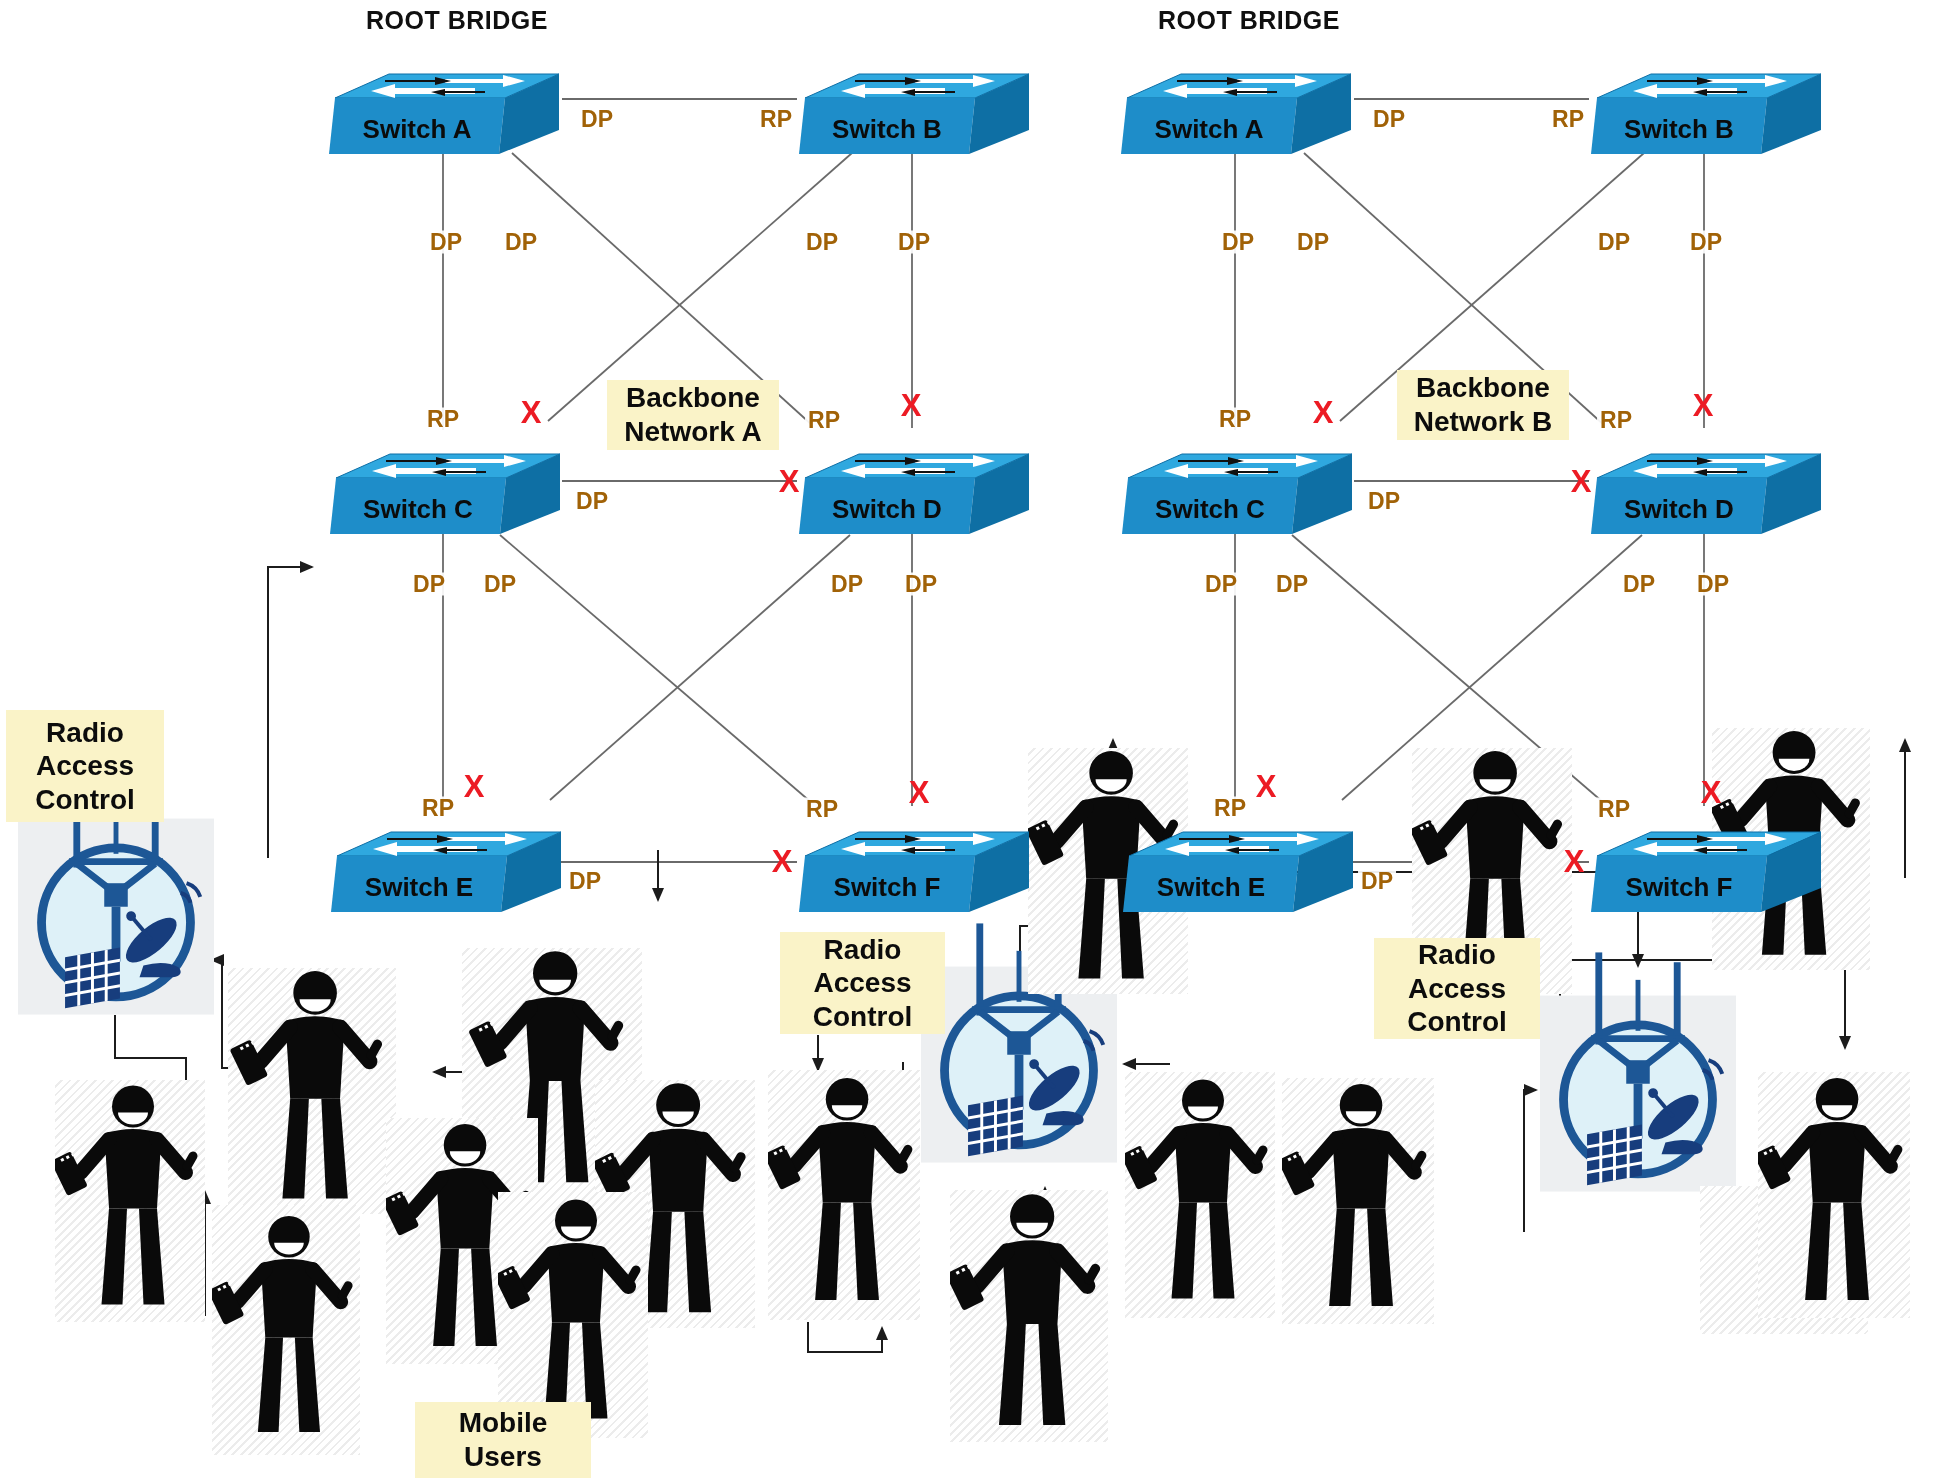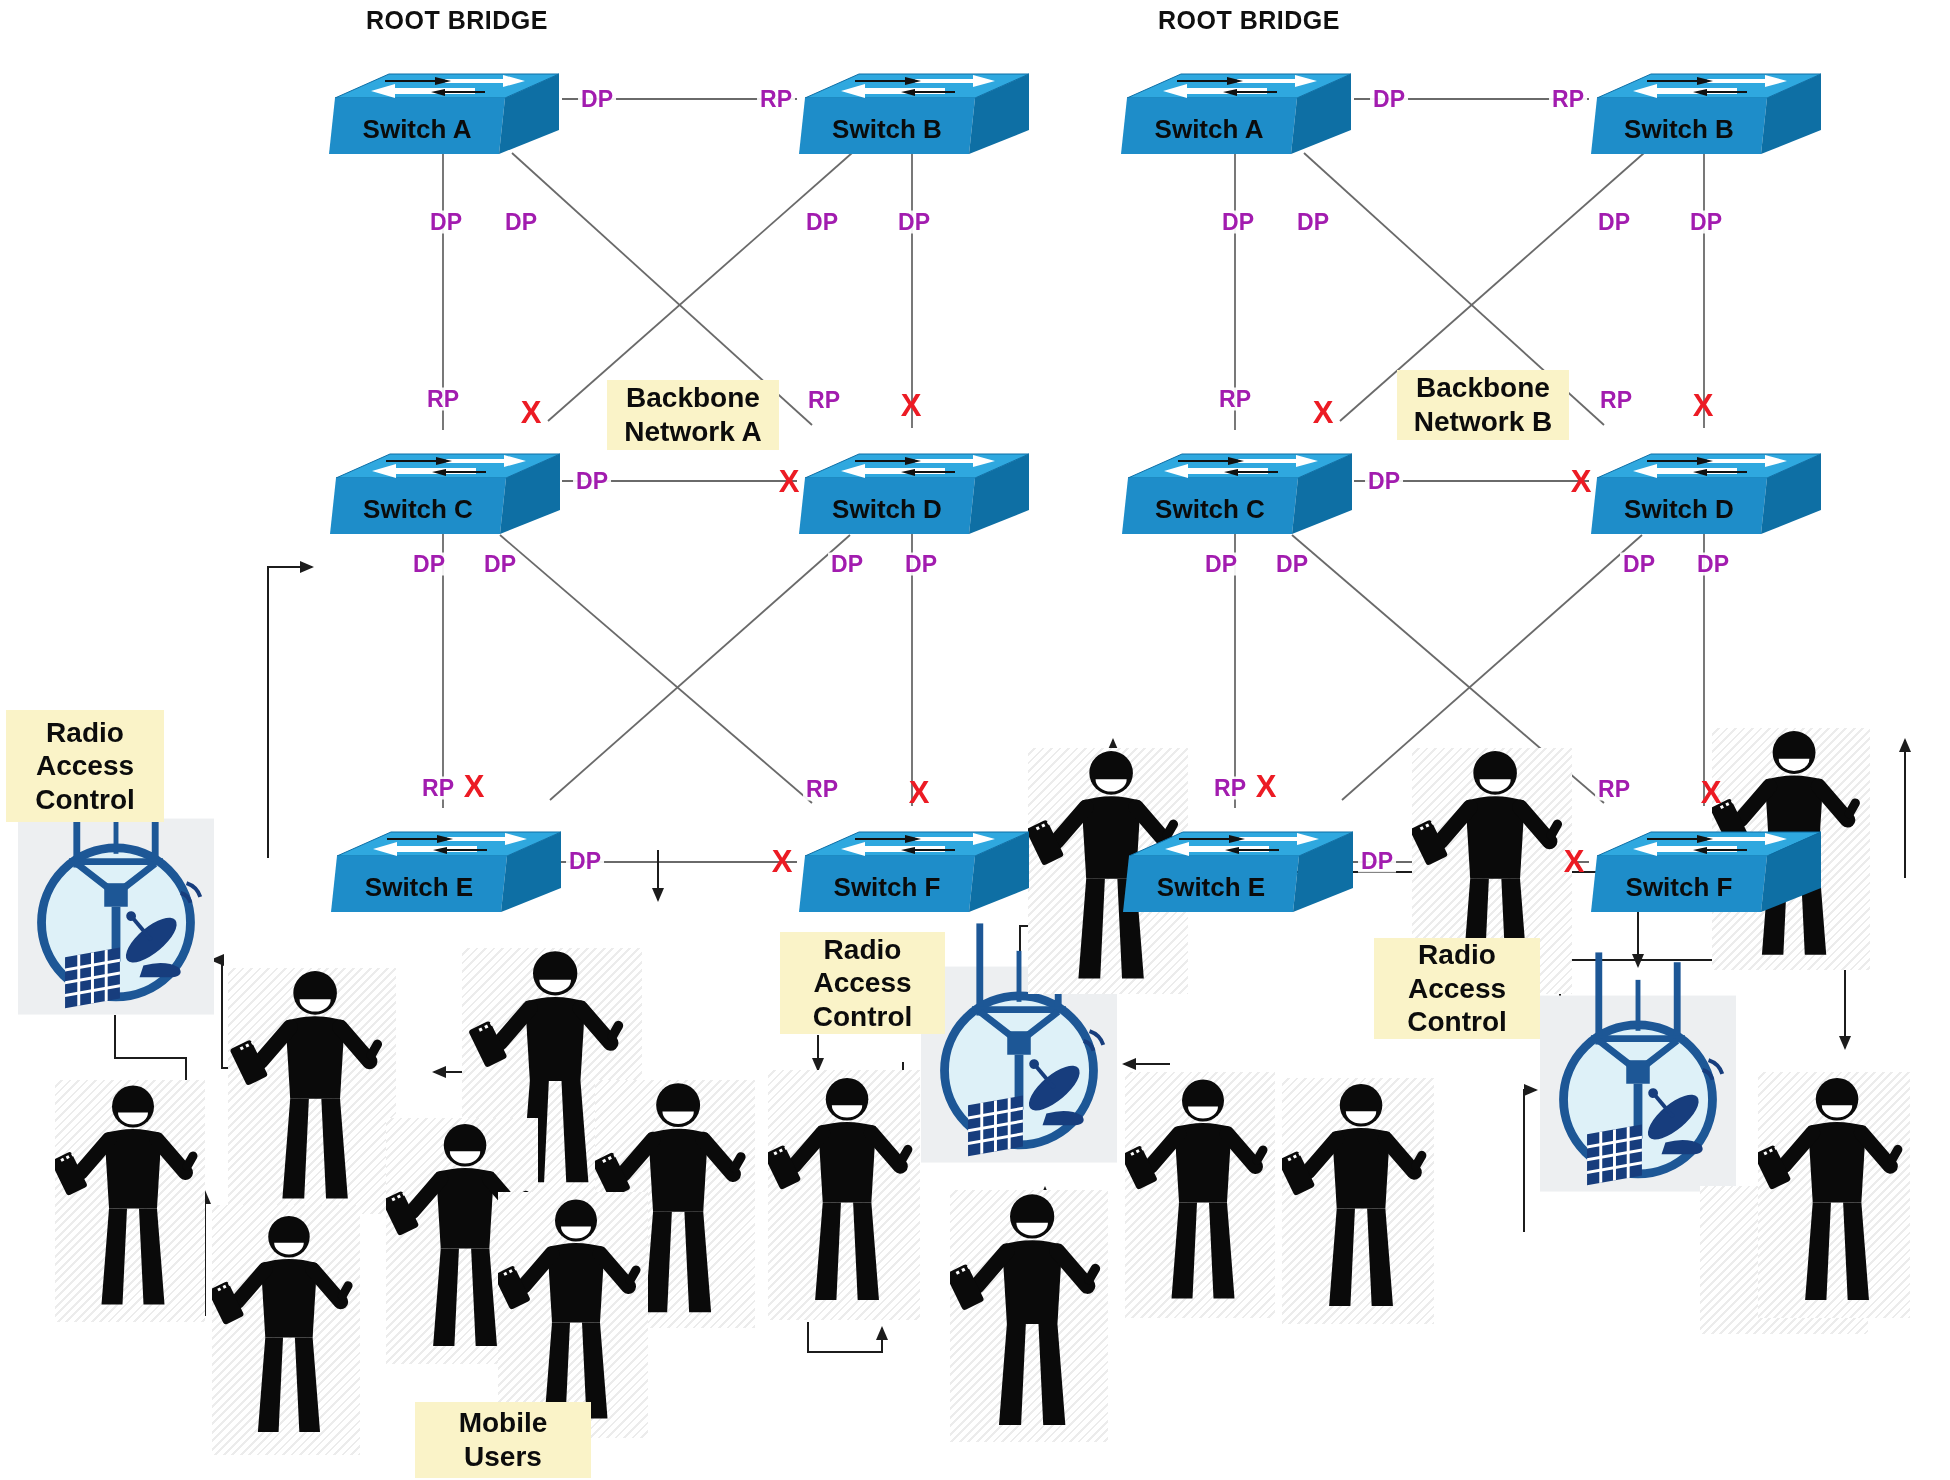--- a/index.html
+++ b/index.html
@@ -1,21 +1,21 @@
 <!DOCTYPE html>
 <html><head>
 <meta charset="utf-8">
 <style>
   html,body{margin:0;padding:0;background:#ffffff;font-family:"Liberation Sans", sans-serif;}
   #canvas{position:relative;width:1950px;height:1480px;background:#ffffff;overflow:hidden;}
   #netlayer{position:absolute;left:0;top:0;z-index:1;}
   .abs{position:absolute;}
   .root-bridge{z-index:6;font-weight:bold;font-size:25px;color:#101010;letter-spacing:.5px;white-space:nowrap;transform:translate(-50%,0);}
   .yellow-label{z-index:6;background:#FAF3C8;color:#0c0c0c;font-weight:bold;font-size:28px;line-height:1.2;text-align:center;white-space:pre-line;display:flex;align-items:center;justify-content:center;}
-  .port-label{z-index:5;font-weight:bold;font-size:23px;color:#a21caf;background:rgba(255,255,255,.92);padding:0 3px;transform:translate(-50%,-50%);line-height:1;}
+  .port-label{z-index:5;font-weight:bold;font-size:23px;color:#a16207;background:rgba(255,255,255,.92);padding:0 3px;transform:translate(-50%,-50%);line-height:1;margin-top:20px;}
   .blocked-x{z-index:5;font-weight:bold;font-size:31px;color:#EC1B24;transform:translate(-50%,-50%);line-height:1;background:transparent;padding:0 1px;}
   .switch-wrap{z-index:4;}
   .rac-bg{z-index:2;background:#edeff1;}
   .person-wrap{z-index:3;background:repeating-linear-gradient(135deg,#ffffff 0 4px,#ececec 4px 6px);}
   .hatch-box{z-index:2;background:repeating-linear-gradient(135deg,#ffffff 0 4px,#ececec 4px 6px);}
   svg{display:block;}
 </style>
 </head>
 <body>
 

